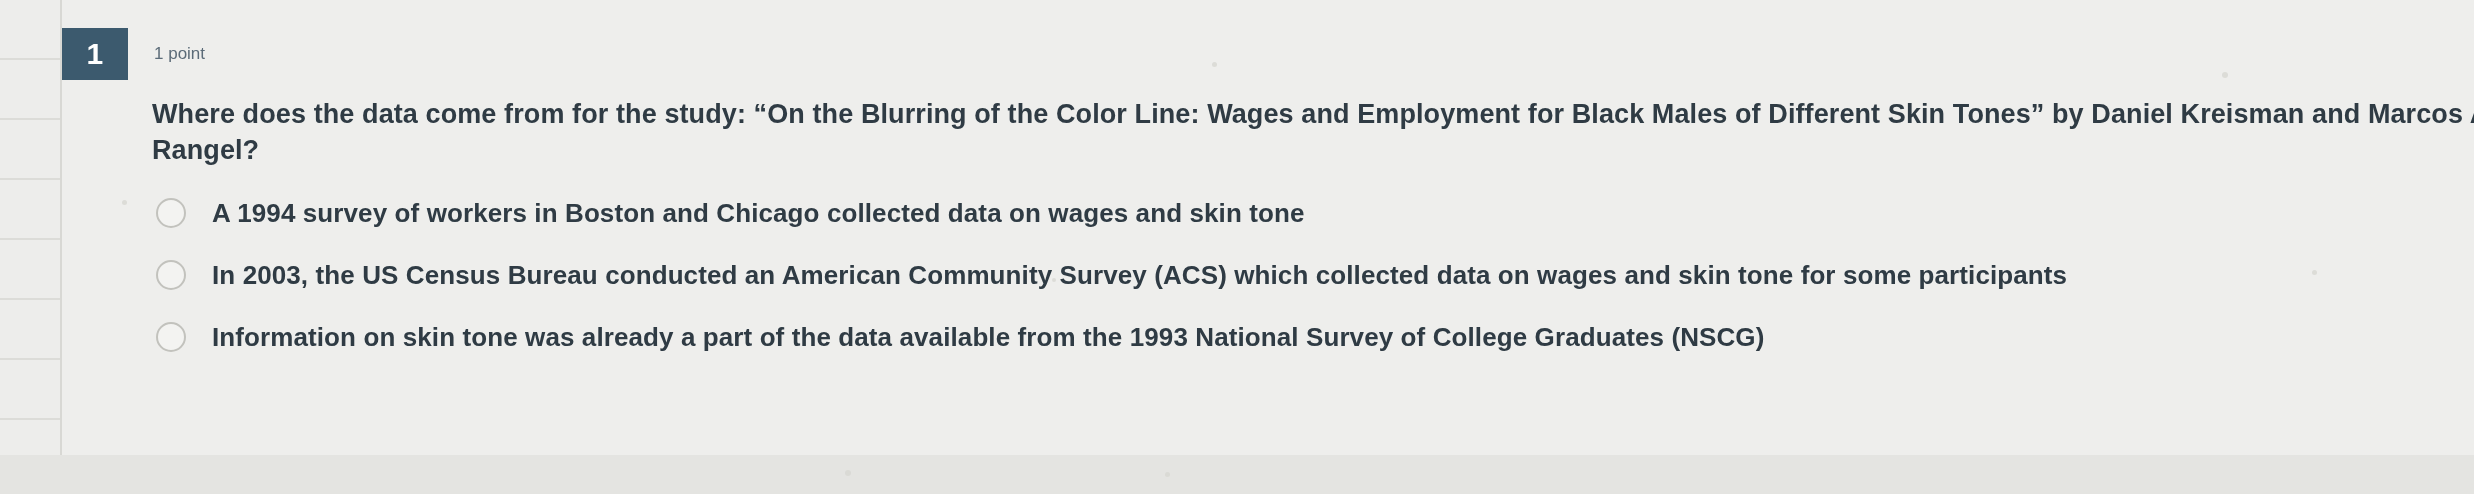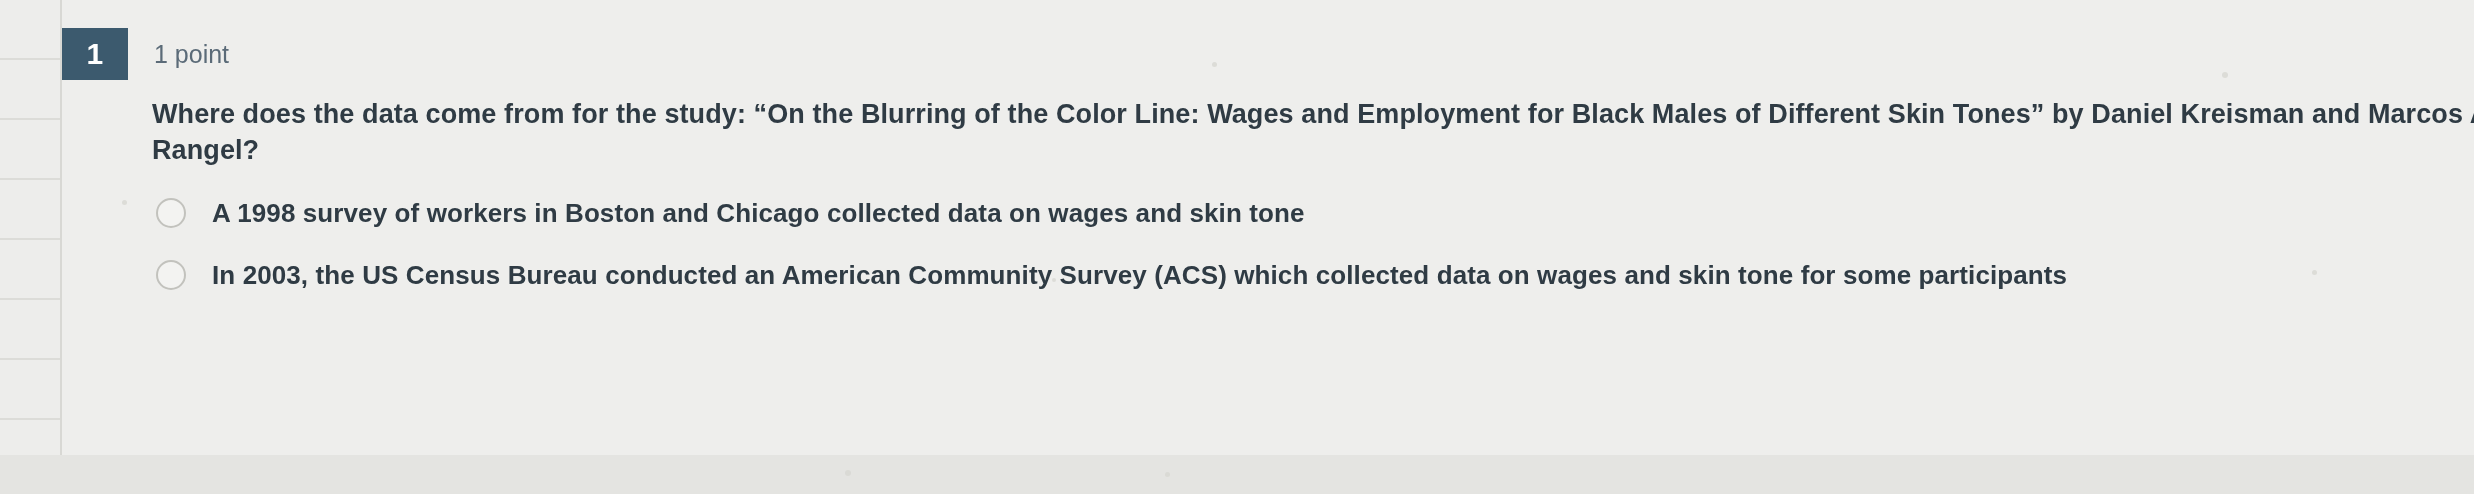--- a/index.html
+++ b/index.html
@@ -75,21 +75,21 @@
     font-weight: bold;
     display: flex;
     align-items: center;
     justify-content: center;
     letter-spacing: 0.5px;
   }
 
   .q-points {
     margin-left: 26px;
     color: #5b6b78;
-    font-size: 25px;
+    font-size: 17px;
     font-weight: normal;
   }
 
   .q-text {
     position: absolute;
     left: 90px;
     top: 96px;
     width: 2390px;
     color: #2f3b44;
     font-size: 27px;
@@ -160,29 +160,33 @@
       <div class="q-number">1</div>
       <div class="q-points">1 point</div>
     </div>
 
     <div class="q-text">Where does the data come from for the study: “On the Blurring of the Color Line: Wages and Employment for Black Males of Different Skin Tones” by Daniel Kreisman and Marcos A. Rangel?</div>
 
     <div class="options">
 
       <div class="option-row">
         <div class="radio"></div>
-        <div class="option-label">A 1998 survey of workers in Boston and Chicago collected data on wages and skin tone</div>
+        <div class="option-label">A 1994 survey of workers in Boston and Chicago collected data on wages and skin tone</div>
       </div>
 
 
       <div class="option-row">
         <div class="radio"></div>
         <div class="option-label">In 2003, the US Census Bureau conducted an American Community Survey (ACS) which collected data on wages and skin tone for some participants</div>
       </div>
 
+      <div class="option-row">
+        <div class="radio"></div>
+        <div class="option-label">Information on skin tone was already a part of the data available from the 1993 National Survey of College Graduates (NSCG)</div>
+      </div>
 
     </div>
 
     <div class="speck" style="left:1150px; top:62px; width:5px; height:5px;"></div>
     <div class="speck" style="left:2160px; top:72px; width:6px; height:6px;"></div>
     <div class="speck" style="left:2250px; top:270px; width:5px; height:5px;"></div>
     <div class="speck" style="left:990px; top:278px; width:4px; height:4px;"></div>
     <div class="speck" style="left:60px; top:200px; width:5px; height:5px;"></div>
   </div>
 

